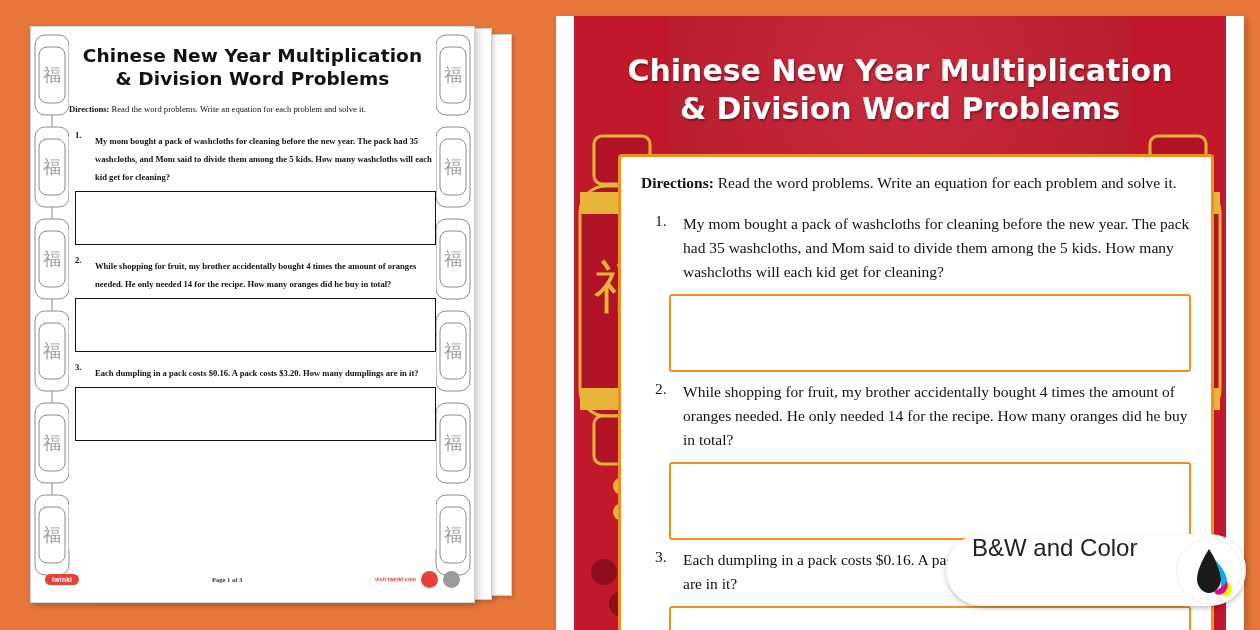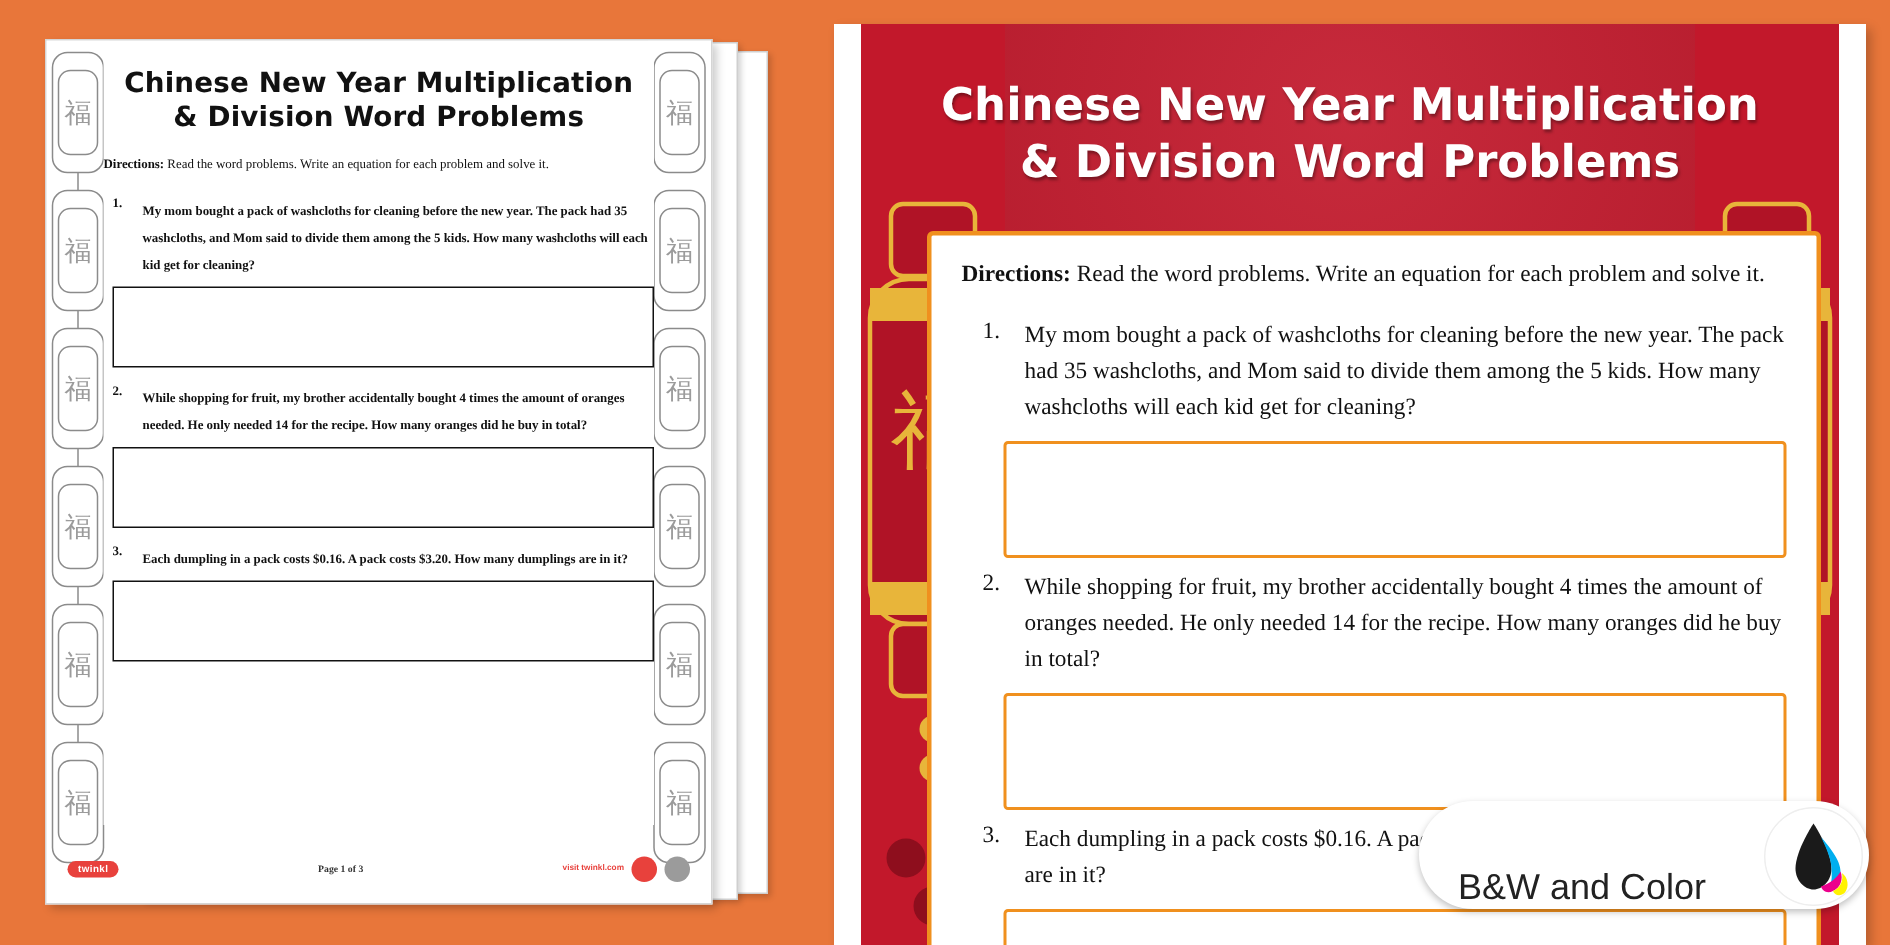--- a/index.html
+++ b/index.html
@@ -300,21 +300,21 @@
   
   .bw-color-badge {
     position: absolute;
     right: 14px;
     bottom: 24px;
     height: 72px;
     min-width: 300px;
     background: #ffffff;
     border-radius: 36px;
     display: flex;
-    align-items: flex-end;
+    align-items: flex-start;
     justify-content: flex-start;
     padding-left: 26px;
     padding-right: 86px;
     box-sizing: border-box;
     box-shadow: 0 2px 5px rgba(0,0,0,.25);
     z-index: 30;
   }
   .bw-color-badge .label {
     font-family: "Liberation Sans", sans-serif;
     font-size: 24px;

